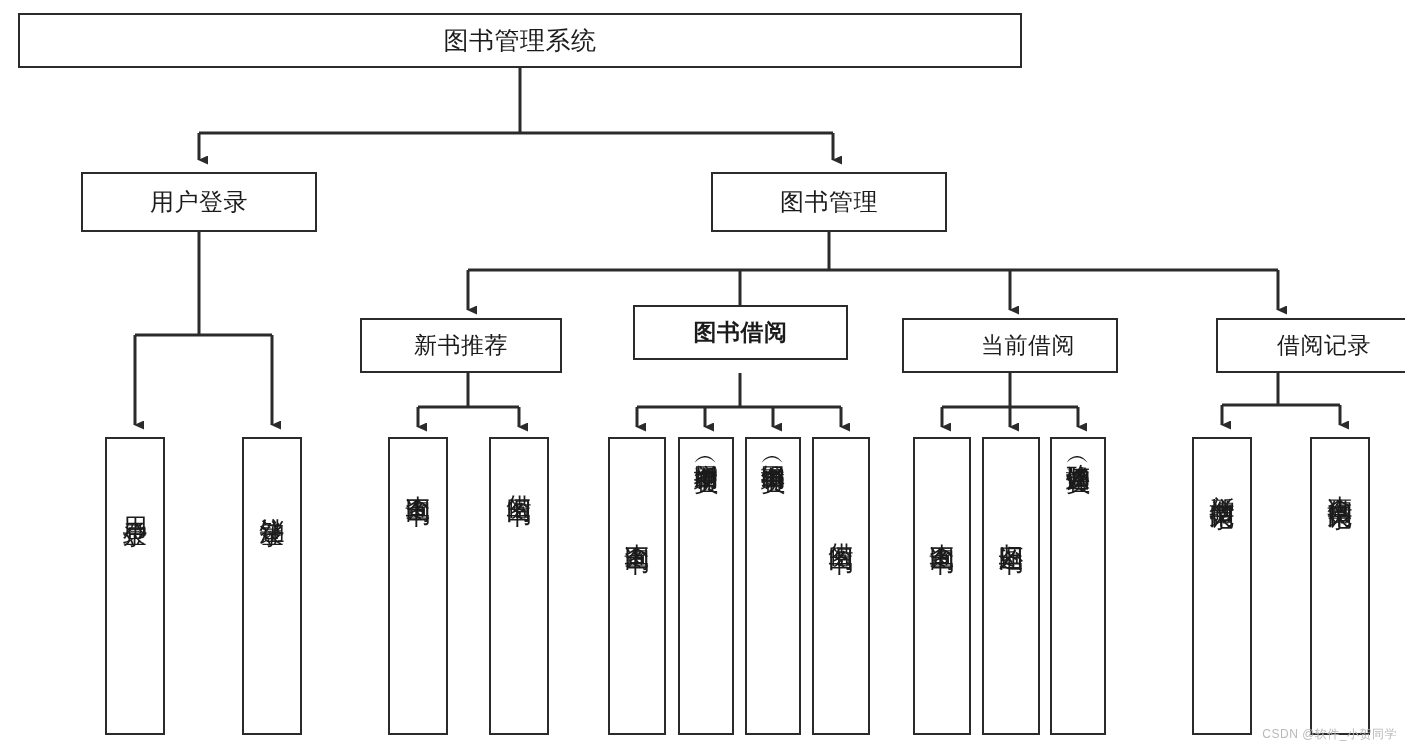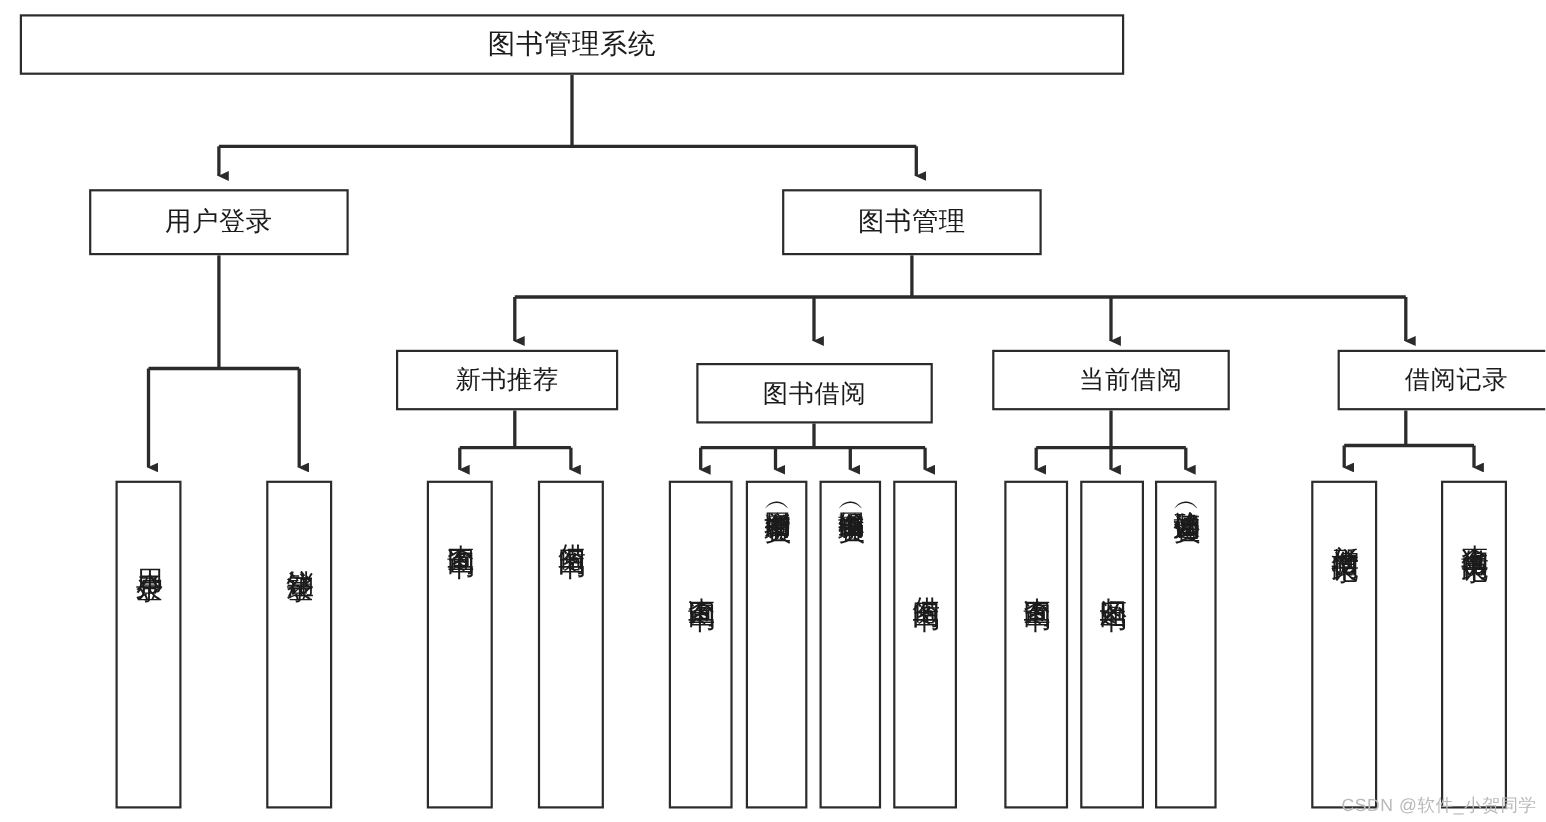--- a/index.html
+++ b/index.html
@@ -67,21 +67,21 @@
   .node-leaf.leaf-mid2 .node-label {
     padding-top: 78px;
   }
   .node-leaf.leaf-mid3 .node-label {
     padding-top: 30px;
   }
   #watermark {
     position: absolute;
     right: 8px;
     bottom: 4px;
-    font-size: 16px;
+    font-size: 12px;
     color: #b9b9b9;
     letter-spacing: 0.5px;
     white-space: nowrap;
     pointer-events: none;
   }
 </style>
 </head>
 <body>
 
 <div id="diagram-root">
@@ -145,21 +145,21 @@
   </div>
 
   <div class="node-box node-l1" style="left:711px; top:172px; width:236px; height:60px;">
     <span class="node-label">图书管理</span>
   </div>
 
   <div class="node-box node-l2" style="left:360px; top:318px; width:202px; height:55px;">
     <span class="node-label">新书推荐</span>
   </div>
 
-  <div class="node-box node-l2" style="left:633px; top:330px; width:215px; height:55px;">
+  <div class="node-box node-l2" style="left:633px; top:305px; width:215px; height:55px;font-weight:bold;">
     <span class="node-label">图书借阅</span>
   </div>
 
   <div class="node-box node-l2" style="left:902px; top:318px; width:216px; height:55px;padding-left:36px;">
     <span class="node-label">当前借阅</span>
   </div>
 
   <div class="node-box node-l2" style="left:1170px; top:318px; width:216px; height:55px;margin-left:46px;">
     <span class="node-label">借阅记录</span>
   </div>

